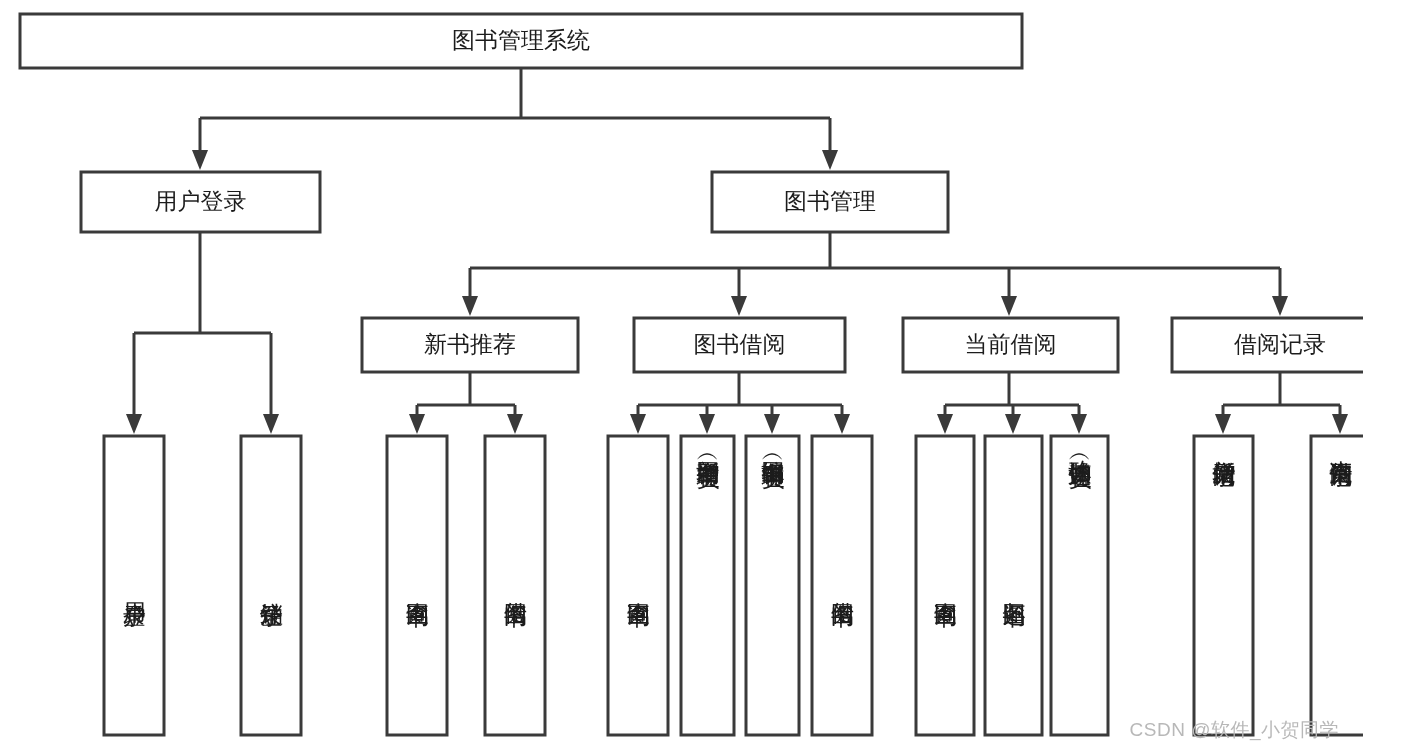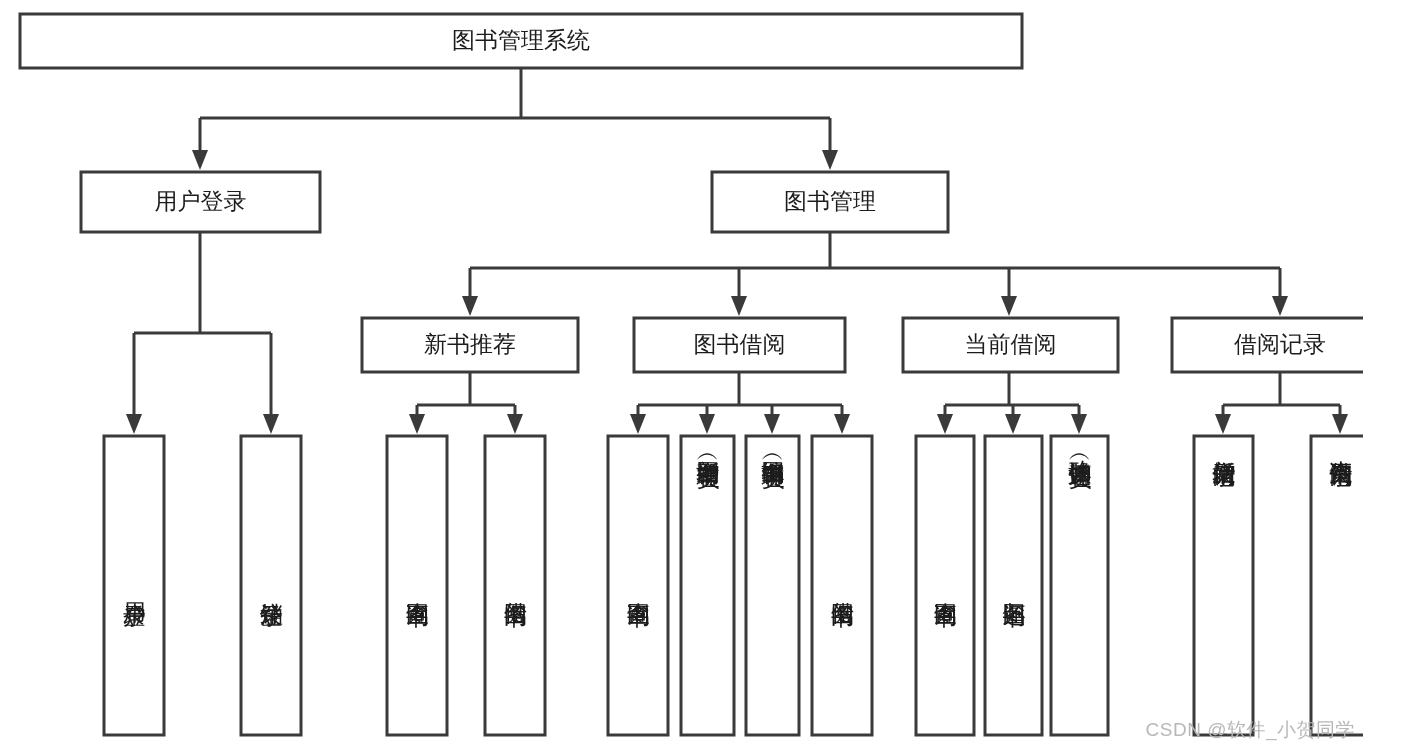--- a/index.html
+++ b/index.html
@@ -60,21 +60,21 @@
     line-height: 1.12;
     color: #1c1c1c;
     writing-mode: vertical-rl;
     text-orientation: upright;
     letter-spacing: 1px;
     white-space: nowrap;
     text-align: left;
   }
   .watermark {
     position: absolute;
-    right: 8px;
+    right: 24px;
     bottom: 4px;
     font-family: "Liberation Sans", "DejaVu Sans", sans-serif;
     font-size: 19px;
     color: #b8b8b8;
     white-space: nowrap;
     letter-spacing: 0.5px;
   }
 </style>
 </head>
 <body>

